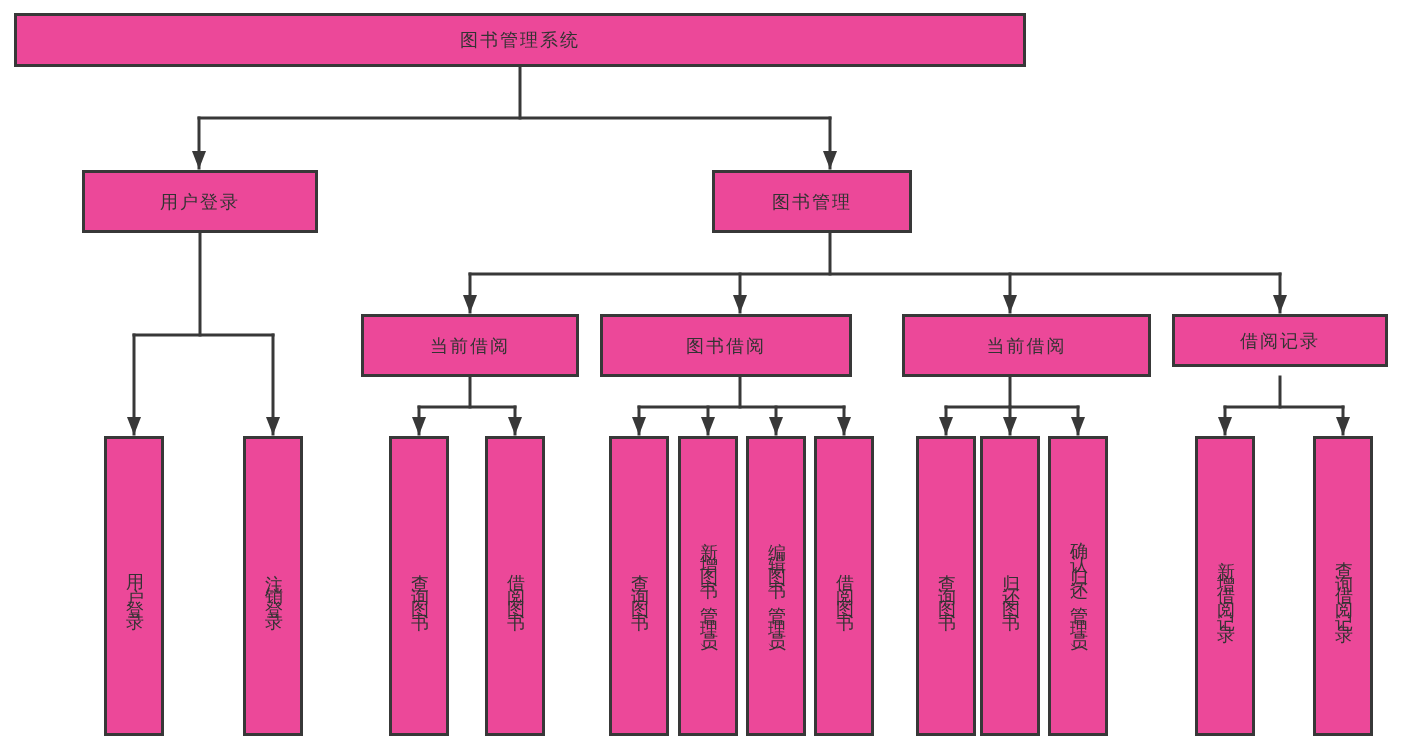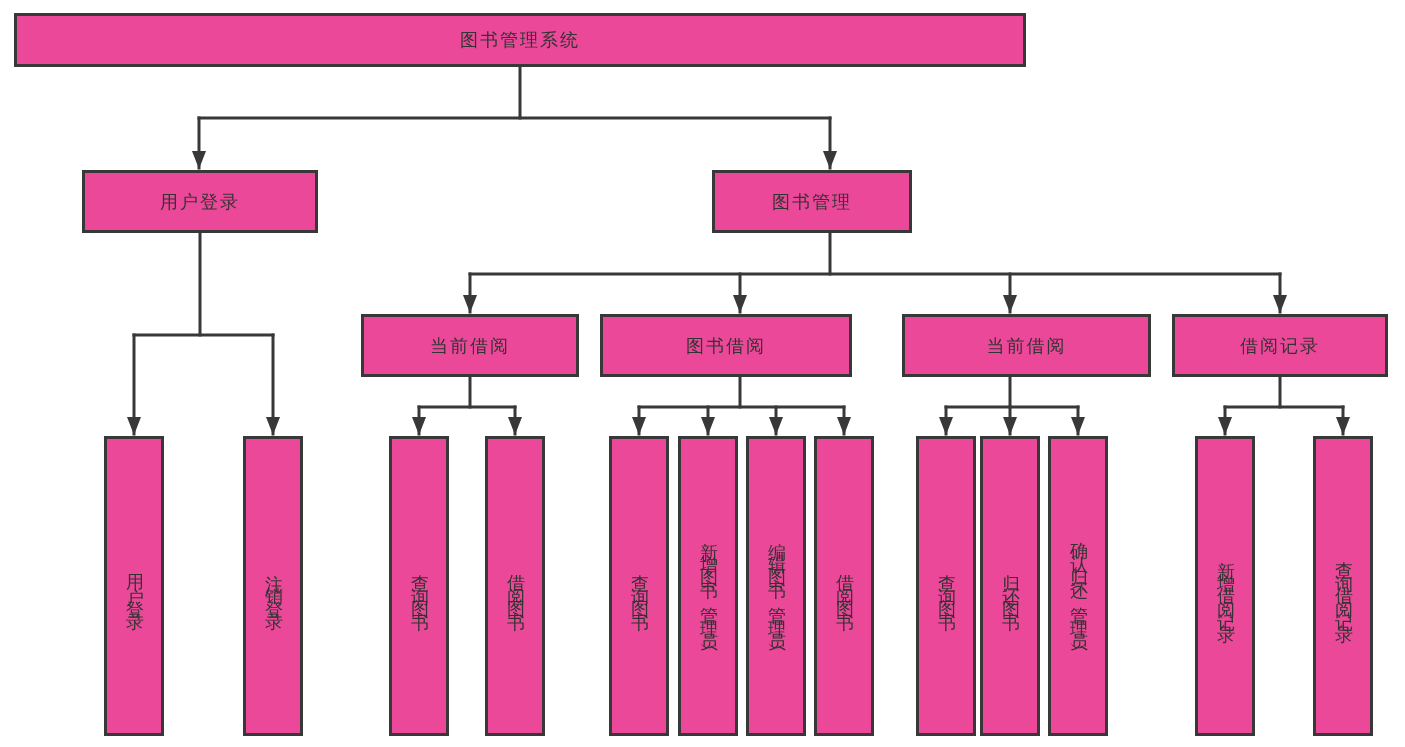--- a/index.html
+++ b/index.html
@@ -95,21 +95,21 @@
 
   <div class="node" style="left:361px;top:314px;width:218px;height:63px">
     <span class="h-label">当前借阅</span>
   </div>
   <div class="node" style="left:600px;top:314px;width:252px;height:63px">
     <span class="h-label">图书借阅</span>
   </div>
   <div class="node" style="left:902px;top:314px;width:249px;height:63px">
     <span class="h-label">当前借阅</span>
   </div>
-  <div class="node" style="left:1172px;top:314px;width:216px;height:63px">
+  <div class="node" style="left:1172px;top:314px;width:216px;height:53px">
     <span class="h-label">借阅记录</span>
   </div>
 
   <div class="node" style="left:104px;top:436px;width:60px;height:300px">
     <span class="v-label">用户登录</span>
   </div>
   <div class="node" style="left:243px;top:436px;width:60px;height:300px">
     <span class="v-label">注销登录</span>
   </div>
 

